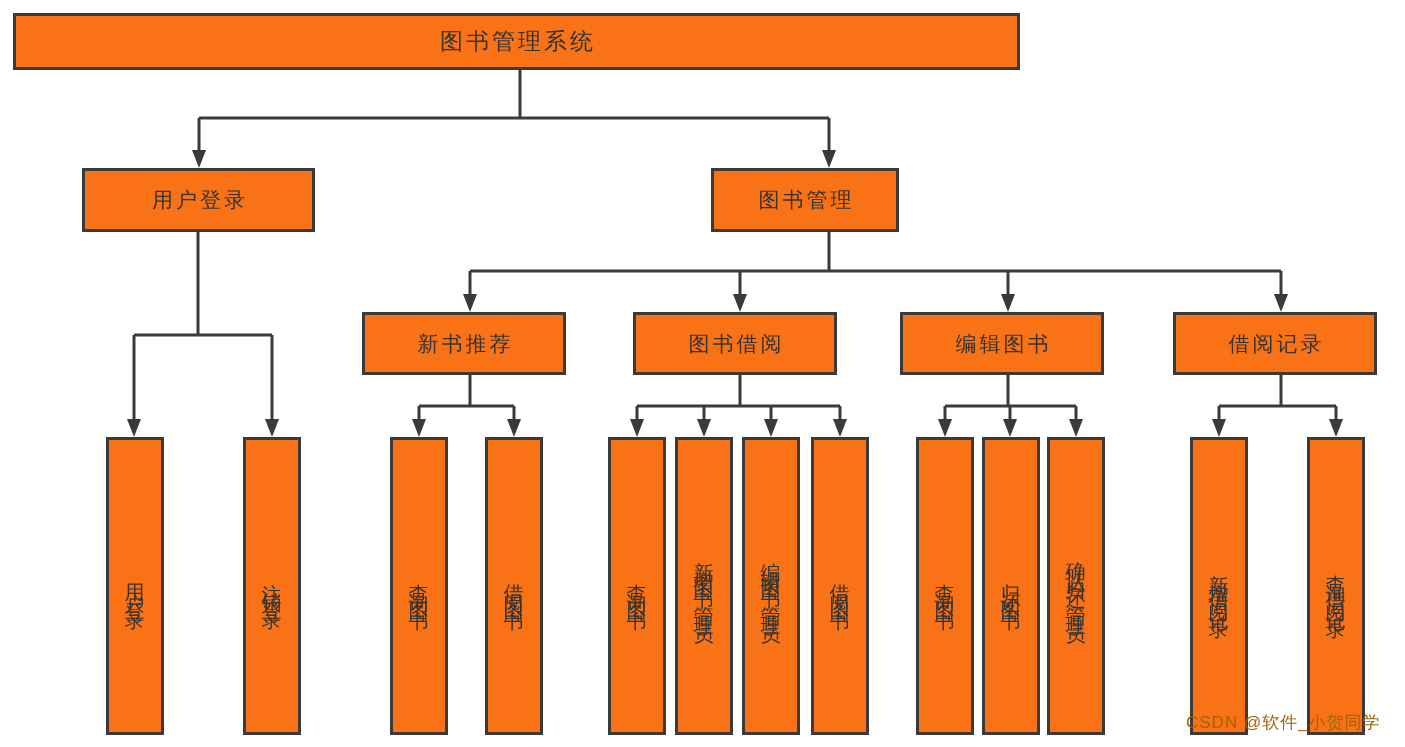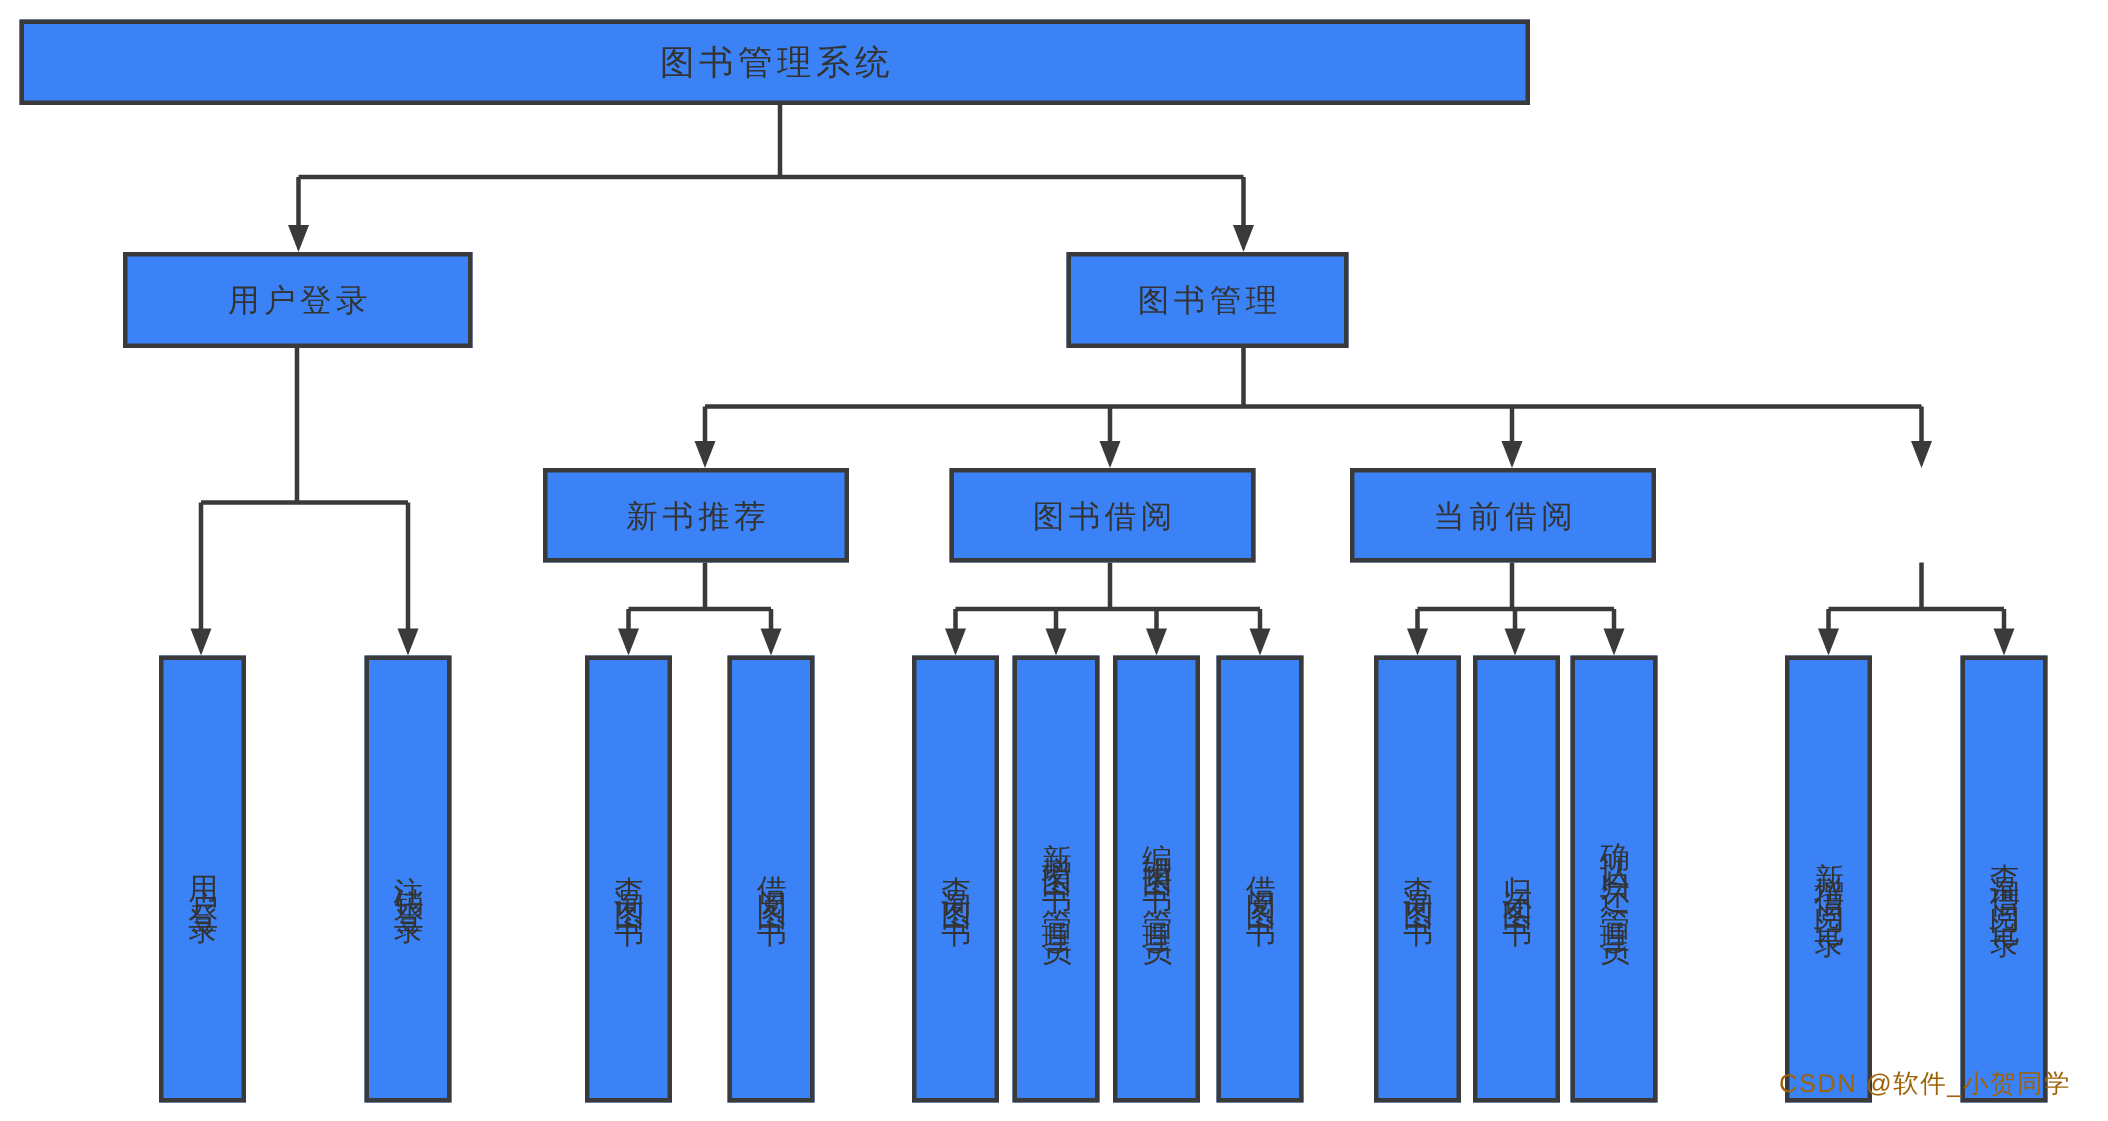--- a/index.html
+++ b/index.html
@@ -8,21 +8,21 @@
     width: 1405px;
     height: 747px;
     background: #ffffff;
     font-family: "Liberation Sans", "DejaVu Sans", sans-serif;
     overflow: hidden;
   }
   #wires { position: absolute; left: 0; top: 0; width: 1405px; height: 747px; }
   .box {
     position: absolute;
     box-sizing: border-box;
-    background: #3b82f6;
+    background: #f97316;
     border: 3px solid #3a3a3a;
     color: #333333;
     display: flex;
     align-items: center;
     justify-content: center;
     z-index: 2;
   }
   .h-label {
     font-size: 21px;
     letter-spacing: 3px;
@@ -103,21 +103,24 @@
     <span class="h-label">图书管理</span>
   </div>
 
   <div class="box lvl3" style="left:362px;">
     <span class="h-label">新书推荐</span>
   </div>
   <div class="box lvl3" style="left:633px;">
     <span class="h-label">图书借阅</span>
   </div>
   <div class="box lvl3" style="left:900px;">
-    <span class="h-label">当前借阅</span>
+    <span class="h-label">编辑图书</span>
+  </div>
+  <div class="box lvl3" style="left:1173px;">
+    <span class="h-label">借阅记录</span>
   </div>
 
   <div class="box col" style="left:106px;">
     <span class="v-text">用户登录</span>
   </div>
   <div class="box col" style="left:243px;">
     <span class="v-text">注销登录</span>
   </div>
 
   <div class="box col" style="left:390px;">

